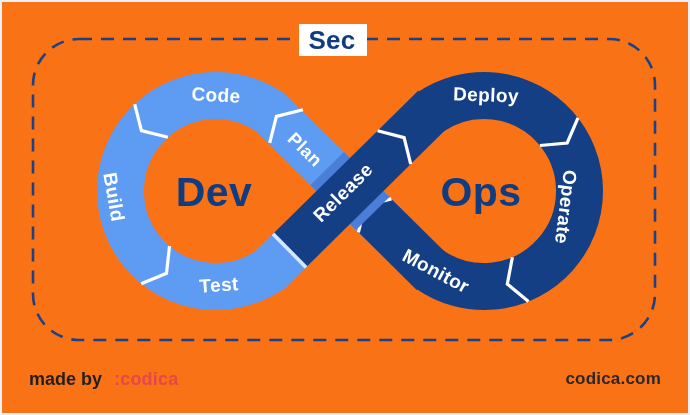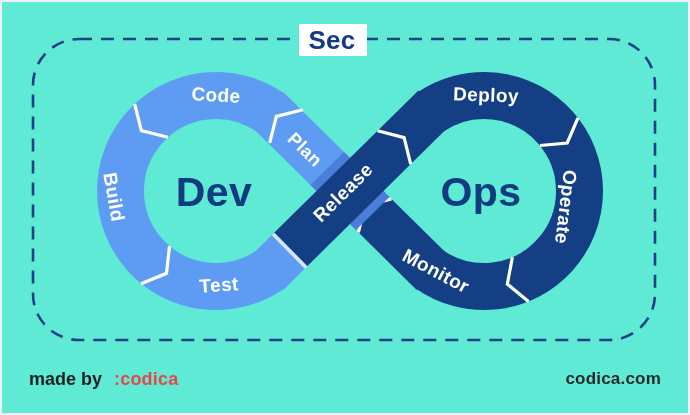--- a/index.html
+++ b/index.html
@@ -1,19 +1,19 @@
 <!DOCTYPE html>
 <html style="--light-blue: #5e9cf3; --dark-blue: #153f85; --navy-text: #123c80; --shadow-blue: #4a7ed8; --border-navy: #1e4186; --brand-red: #e5474b;"><head>
 <meta charset="utf-8">
 <style>
   html,body{margin:0;padding:0;background:#fff;}
   .canvas{
     position:relative;
     width:690px;height:415px;
-    background:#5eead4;
+    background:#f97316;
     box-shadow: inset 0 0 0 2px #edf0f9;
     overflow:hidden;
     font-family:"Liberation Sans","DejaVu Sans",sans-serif;
   }
   svg{display:block;}
   .border-dash{fill:none;stroke:var(--border-navy,#1e4186);stroke-width:2.6;stroke-dasharray:13 9;}
   .arc-light{fill:none;stroke:var(--light-blue,#5e9cf3);stroke-width:47;}
   .arc-dark{fill:none;stroke:var(--dark-blue,#153f85);stroke-width:47;}
   .band-light{stroke:var(--light-blue,#5e9cf3);stroke-width:47;}
   .band-dark{stroke:var(--dark-blue,#153f85);stroke-width:47;}

